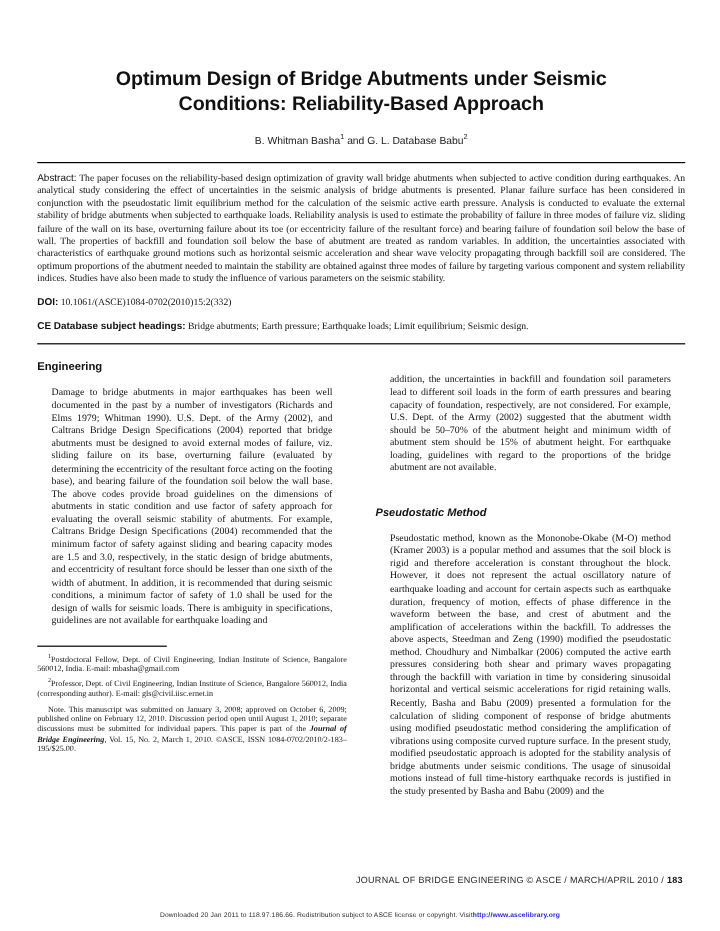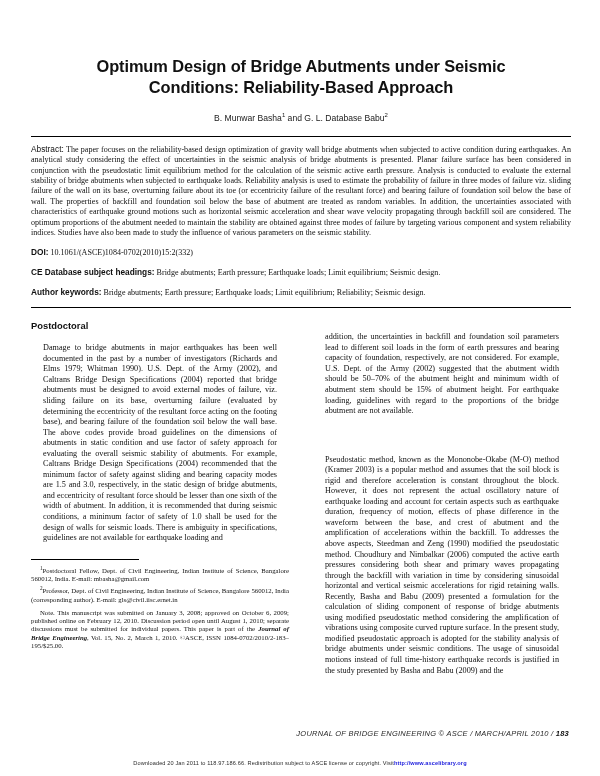--- a/index.html
+++ b/index.html
@@ -151,21 +151,20 @@
   .footer {
     position: absolute;
     left: 31px;
     right: 31px;
     top: 729px;
     text-align: right;
     font-family: "Liberation Sans", "DejaVu Sans", sans-serif;
     font-size: 7.5px;
     letter-spacing: 0.25px;
     color: #2a2a2a;
-    font-style: italic;
   }
   .footer .pg { font-weight: bold; color: #111; }
 
   .download-bar {
     position: absolute;
     left: 0;
     right: 0;
     top: 760px;
     text-align: center;
     font-family: "Liberation Sans", "DejaVu Sans", sans-serif;
@@ -180,60 +179,58 @@
 </style>
 </head>
 <body>
 
 <div class="page">
   <div class="content">
 
     <div class="title">Optimum Design of Bridge Abutments under Seismic Conditions: Reliability-Based Approach</div>
 
     <div class="authors">
-      <span>B. Munwar Basha</span><sup>1</sup><span> and G. L. Database Babu</span><sup>2</sup>
+      <span>B. Whitman Basha</span><sup>1</sup><span> and G. L. Database Babu</span><sup>2</sup>
     </div>
 
     <div class="abs-rule"></div>
 
     <div class="abstract-block">
       <span class="lead">Abstract:</span><span> The paper focuses on the reliability-based design optimization of gravity wall bridge abutments when subjected to active condition during earthquakes. An analytical study considering the effect of uncertainties in the seismic analysis of bridge abutments is presented. Planar failure surface has been considered in conjunction with the pseudostatic limit equilibrium method for the calculation of the seismic active earth pressure. Analysis is conducted to evaluate the external stability of bridge abutments when subjected to earthquake loads. Reliability analysis is used to estimate the probability of failure in three modes of failure viz. sliding failure of the wall on its base, overturning failure about its toe (or eccentricity failure of the resultant force) and bearing failure of foundation soil below the base of wall. The properties of backfill and foundation soil below the base of abutment are treated as random variables. In addition, the uncertainties associated with characteristics of earthquake ground motions such as horizontal seismic acceleration and shear wave velocity propagating through backfill soil are considered. The optimum proportions of the abutment needed to maintain the stability are obtained against three modes of failure by targeting various component and system reliability indices. Studies have also been made to study the influence of various parameters on the seismic stability.</span>
     </div>
 
     <div class="meta-line">
       <span class="lead">DOI:</span><span> 10.1061/(ASCE)1084-0702(2010)15:2(332)</span>
     </div>
 
     <div class="meta-line">
       <span class="lead">CE Database subject headings:</span><span> Bridge abutments; Earth pressure; Earthquake loads; Limit equilibrium; Seismic design.</span>
     </div>
 
-    <div class="meta-line">
-      <span class="lead">Author keywords:</span><span> Bridge abutments; Earth pressure; Earthquake loads; Limit equilibrium; Reliability; Seismic design.</span>
-    </div>
 
     <div class="abs-rule-bottom"></div>
 
     <div class="columns">
 
       <div class="col col-left">
-        <h2 class="section">Postdoctoral</h2>
+        <h2 class="section">Engineering</h2>
         <p class="body">Damage to bridge abutments in major earthquakes has been well documented in the past by a number of investigators (Richards and Elms 1979; Whitman 1990). U.S. Dept. of the Army (2002), and Caltrans Bridge Design Specifications (2004) reported that bridge abutments must be designed to avoid external modes of failure, viz. sliding failure on its base, overturning failure (evaluated by determining the eccentricity of the resultant force acting on the footing base), and bearing failure of the foundation soil below the wall base. The above codes provide broad guidelines on the dimensions of abutments in static condition and use factor of safety approach for evaluating the overall seismic stability of abutments. For example, Caltrans Bridge Design Specifications (2004) recommended that the minimum factor of safety against sliding and bearing capacity modes are 1.5 and 3.0, respectively, in the static design of bridge abutments, and eccentricity of resultant force should be lesser than one sixth of the width of abutment. In addition, it is recommended that during seismic conditions, a minimum factor of safety of 1.0 shall be used for the design of walls for seismic loads. There is ambiguity in specifications, guidelines are not available for earthquake loading and</p>
 
         <div class="footnotes">
           <div class="fn-rule"></div>
           <p class="fn"><span class="ind"></span><sup>1</sup><span>Postdoctoral Fellow, Dept. of Civil Engineering, Indian Institute of Science, Bangalore 560012, India. E-mail: mbasha@gmail.com</span></p>
           <p class="fn"><span class="ind"></span><sup>2</sup><span>Professor, Dept. of Civil Engineering, Indian Institute of Science, Bangalore 560012, India (corresponding author). E-mail: gls@civil.iisc.ernet.in</span></p>
           <p class="fn-note"><span class="ind"></span><span>Note. This manuscript was submitted on January 3, 2008; approved on October 6, 2009; published online on February 12, 2010. Discussion period open until August 1, 2010; separate discussions must be submitted for individual papers. This paper is part of the </span><span class="jname">Journal of Bridge Engineering</span><span>, Vol. 15, No. 2, March 1, 2010. ©ASCE, ISSN 1084-0702/2010/2-183–195/$25.00.</span></p>
         </div>
       </div>
 
       <div class="col col-right">
         <p class="body">addition, the uncertainties in backfill and foundation soil parameters lead to different soil loads in the form of earth pressures and bearing capacity of foundation, respectively, are not considered. For example, U.S. Dept. of the Army (2002) suggested that the abutment width should be 50–70% of the abutment height and minimum width of abutment stem should be 15% of abutment height. For earthquake loading, guidelines with regard to the proportions of the bridge abutment are not available.</p>
         <div class="sec-gap"></div>
+        <h2 class="section italic">Pseudostatic Method</h2>
         <p class="body">Pseudostatic method, known as the Mononobe-Okabe (M-O) method (Kramer 2003) is a popular method and assumes that the soil block is rigid and therefore acceleration is constant throughout the block. However, it does not represent the actual oscillatory nature of earthquake loading and account for certain aspects such as earthquake duration, frequency of motion, effects of phase difference in the waveform between the base, and crest of abutment and the amplification of accelerations within the backfill. To addresses the above aspects, Steedman and Zeng (1990) modified the pseudostatic method. Choudhury and Nimbalkar (2006) computed the active earth pressures considering both shear and primary waves propagating through the backfill with variation in time by considering sinusoidal horizontal and vertical seismic accelerations for rigid retaining walls. Recently, Basha and Babu (2009) presented a formulation for the calculation of sliding component of response of bridge abutments using modified pseudostatic method considering the amplification of vibrations using composite curved rupture surface. In the present study, modified pseudostatic approach is adopted for the stability analysis of bridge abutments under seismic conditions. The usage of sinusoidal motions instead of full time-history earthquake records is justified in the study presented by Basha and Babu (2009) and the</p>
       </div>
 
     </div>
   </div>
 
   <div class="footer">
     <span>JOURNAL OF BRIDGE ENGINEERING © ASCE / MARCH/APRIL 2010 / </span><span class="pg">183</span>
   </div>
 

